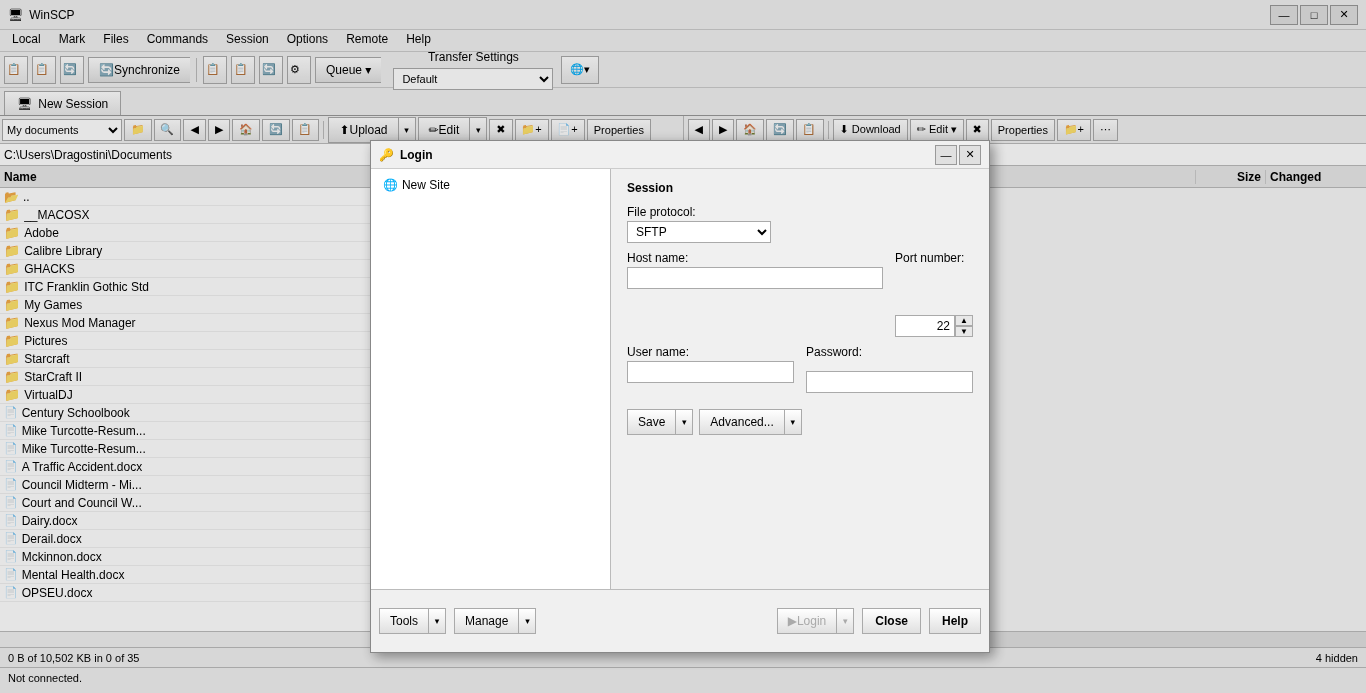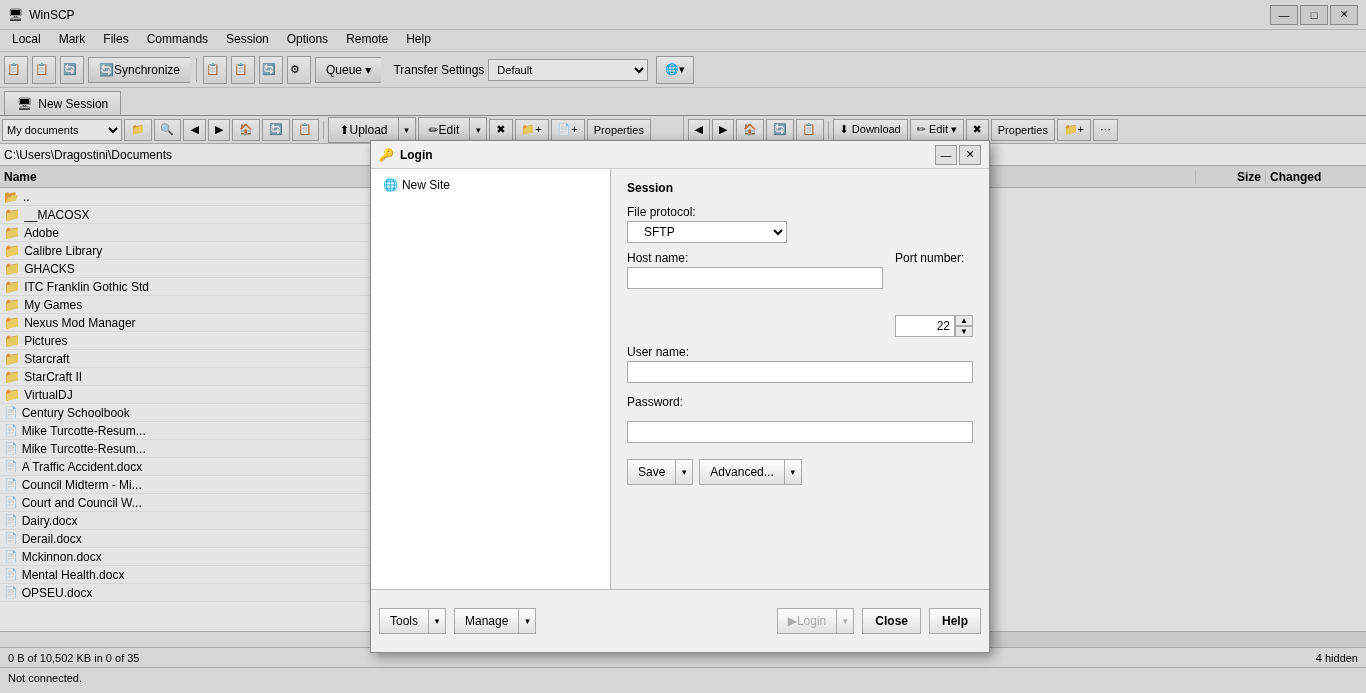--- a/index.html
+++ b/index.html
@@ -51,20 +51,21 @@
       display: flex;
       align-items: center;
       gap: 4px;
     }
     .toolbar-separator { width: 1px; height: 24px; background: #bbb; margin: 0 2px; }
     .transfer-settings {
       display: flex;
       align-items: center;
       gap: 4px;
       margin-left: 8px;
+      flex-direction: column;
     }
     .transfer-select {
       height: 22px;
       border: 1px solid #aaa;
       background: white;
       font-size: 11px;
       padding: 0 4px;
       width: 160px;
     }
 
@@ -259,22 +260,22 @@
       border: 1px solid #aaa;
       background: white;
       font-size: 12px;
       padding: 0 4px;
     }
     .form-select {
       height: 22px;
       border: 1px solid #aaa;
       background: white;
       font-size: 12px;
-      padding: 0 12px;
-      width: 160px;
+      padding: 0 4px;
+      width: 144px;
       cursor: pointer;
     }
     .port-spinner {
       display: flex;
       align-items: center;
       margin-top: 48px;
     }
     .port-input { width: 60px; height: 22px; border: 1px solid #aaa; background: white; font-size: 12px; padding: 0 4px; text-align: right; }
     .spinner-btns { display: flex; flex-direction: column; }
     .spinner-btn { width: 18px; height: 11px; border: 1px solid #aaa; background: #e8e8e8; cursor: pointer; font-size: 8px; display: flex; align-items: center; justify-content: center; line-height: 1; }
@@ -769,21 +770,21 @@
           <div class="port-spinner">
             <input type="text" class="port-input" value="22" style="">
             <div class="spinner-btns">
               <button class="spinner-btn">▲</button>
               <button class="spinner-btn">▼</button>
             </div>
           </div>
         </div>
       </div>
 
-      <div style="display:flex;gap:12px;margin-bottom:16px;flex-direction:column;">
+      <div style="display:flex;gap:12px;margin-bottom:16px;">
         <div style="display:flex;flex-direction:column;gap:2px;flex:1;">
           <label>User name:</label>
           <input type="text" class="form-input" style="width: 100%;" value="">
         </div>
         <div style="display:flex;flex-direction:column;gap:12px;flex:1;">
           <label>Password:</label>
           <input type="password" class="form-input" style="width: 100%;" value="">
         </div>
       </div>
 

